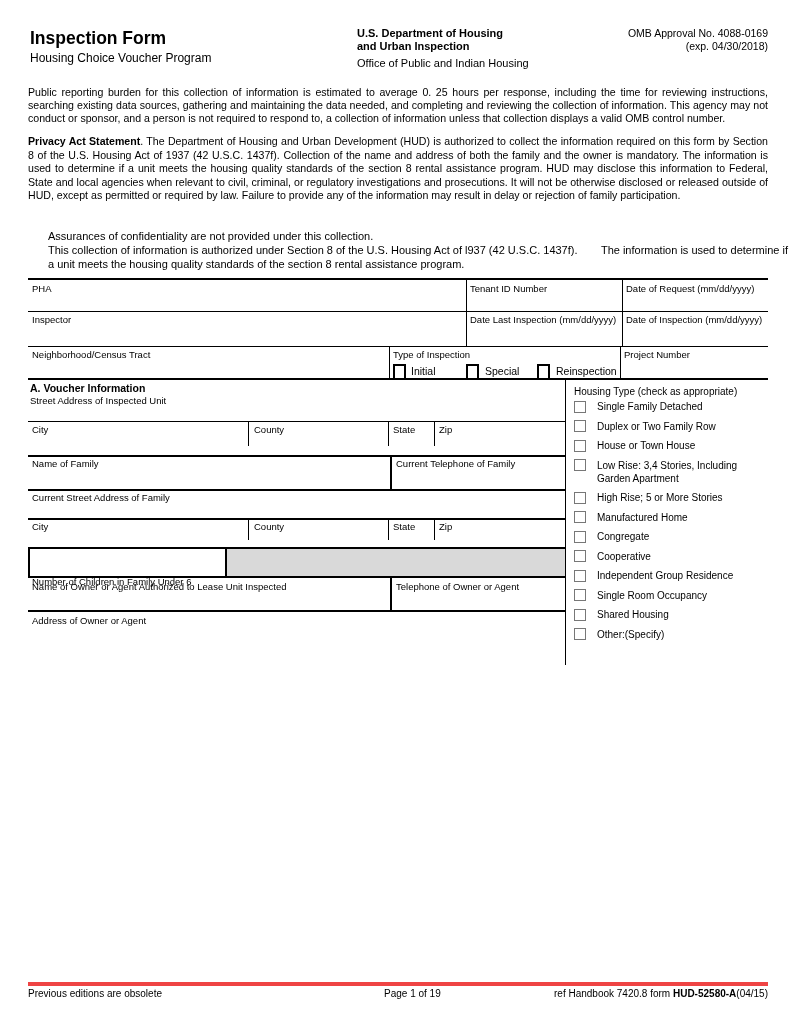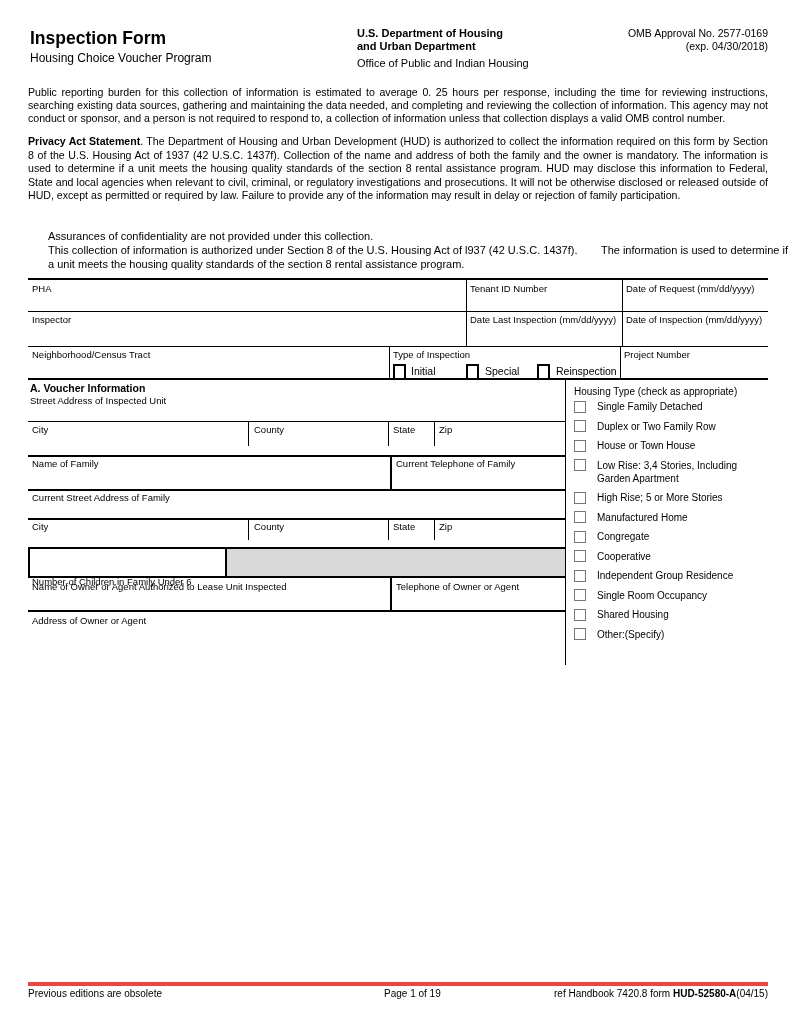--- a/index.html
+++ b/index.html
@@ -26,26 +26,26 @@
 </head>
 <body>
 
 <div id="page">
 
   <div class="abs" style="left:30px;top:28px;font-size:17.5px;font-weight:bold;">Inspection Form</div>
   <div class="abs" style="left:30px;top:51px;font-size:12px;">Housing Choice Voucher Program</div>
 
   <div class="abs" style="left:357px;top:27px;font-size:11px;font-weight:bold;line-height:13px;">
     <div>U.S. Department of Housing</div>
-    <div>and Urban Department</div>
+    <div>and Urban Inspection</div>
   </div>
   <div class="abs" style="left:357px;top:57px;font-size:11px;">Office of Public and Indian Housing</div>
 
   <div class="abs" style="right:23px;top:27px;font-size:10.5px;text-align:right;line-height:13px;">
-    <div>OMB Approval No. 2577-0169</div>
+    <div>OMB Approval No. 4088-0169</div>
     <div>(exp. 04/30/2018)</div>
   </div>
 
   <div class="para" style="top:86px;">Public reporting burden for this collection of information is estimated to average 0. 25 hours per response, including the time for reviewing instructions, searching existing data sources, gathering and maintaining the data needed, and completing and reviewing the collection of information. This agency may not conduct or sponsor, and a person is not required to respond to, a collection of information unless that collection displays a valid OMB control number.</div>
 
   <div class="para" style="top:135px;line-height:13.5px;">
     <b class="hdr">Privacy Act Statement</b><span>. The Department of Housing and Urban Development (HUD) is authorized to collect the information required on this form by Section 8 of the U.S. Housing Act of 1937 (42 U.S.C. 1437f). Collection of the name and address of both the family and the owner is mandatory. The information is used to determine if a unit meets the housing quality standards of the section 8 rental assistance program. HUD may disclose this information to Federal, State and local agencies when relevant to civil, criminal, or regulatory investigations and prosecutions. It will not be otherwise disclosed or released outside of HUD, except as permitted or required by law. Failure to provide any of the information may result in delay or rejection of family participation.</span>
   </div>
 
   <div class="abs" style="left:28px;top:229px;width:740px;font-size:11px;line-height:14px;margin-left:20px;">

